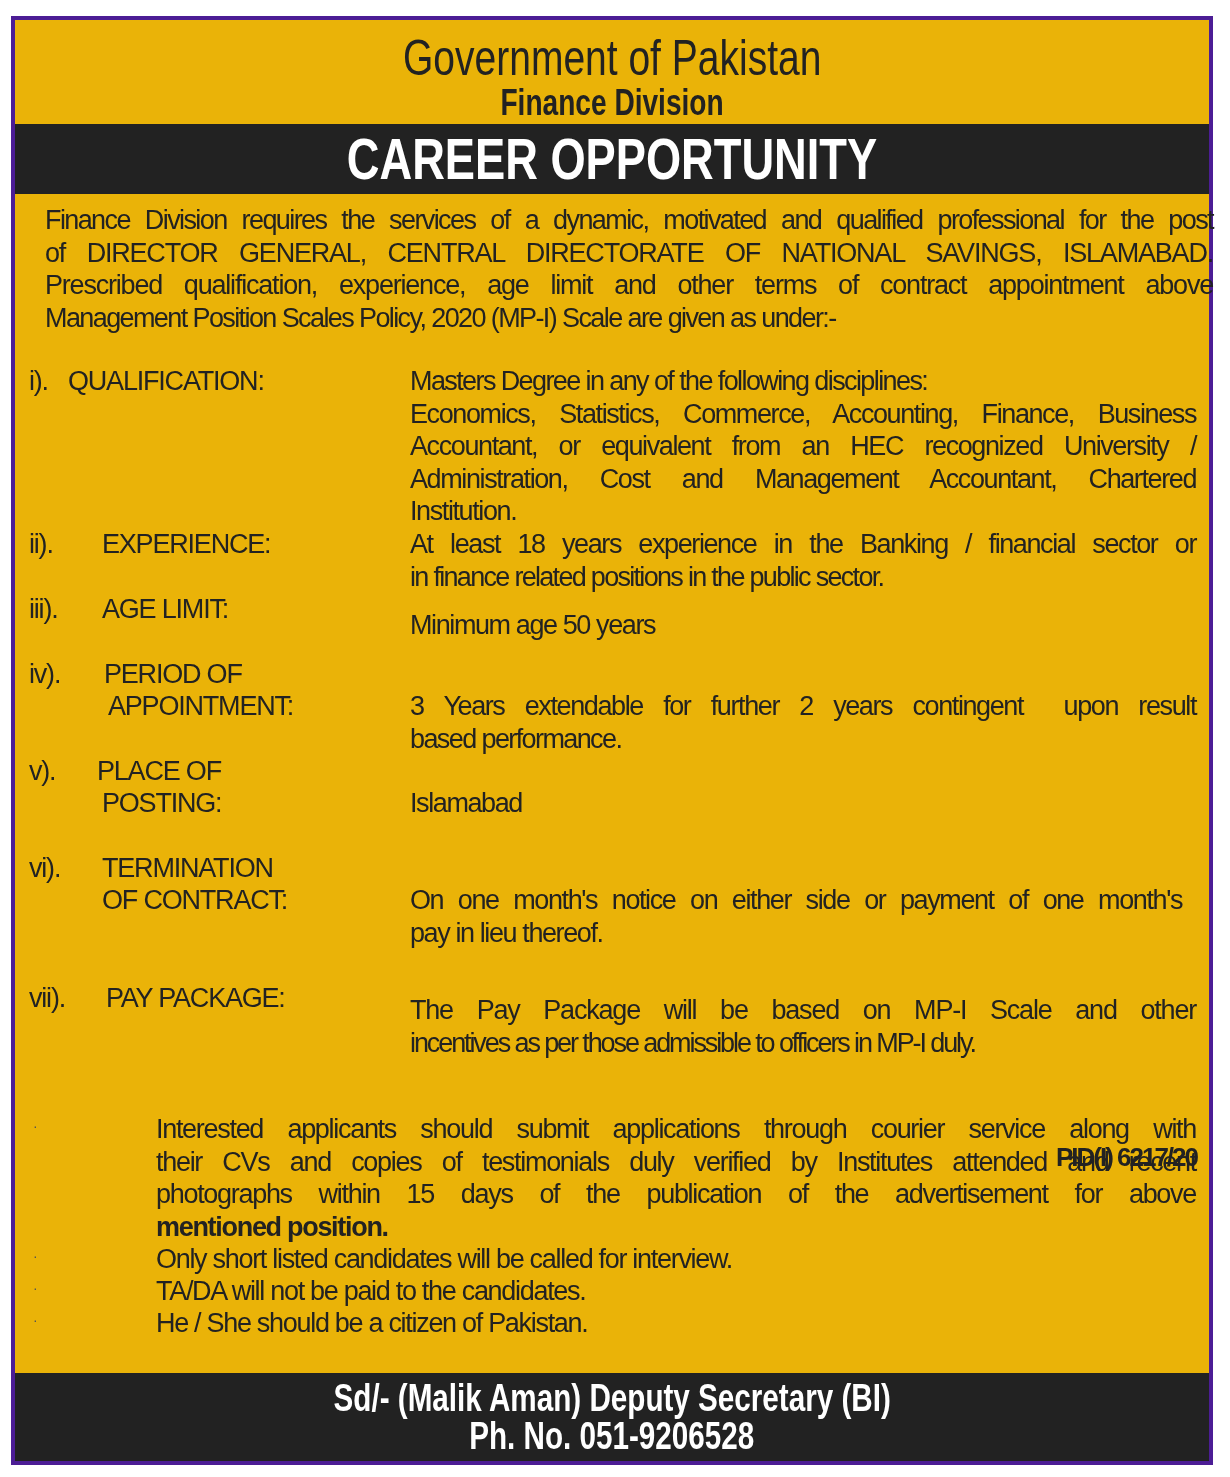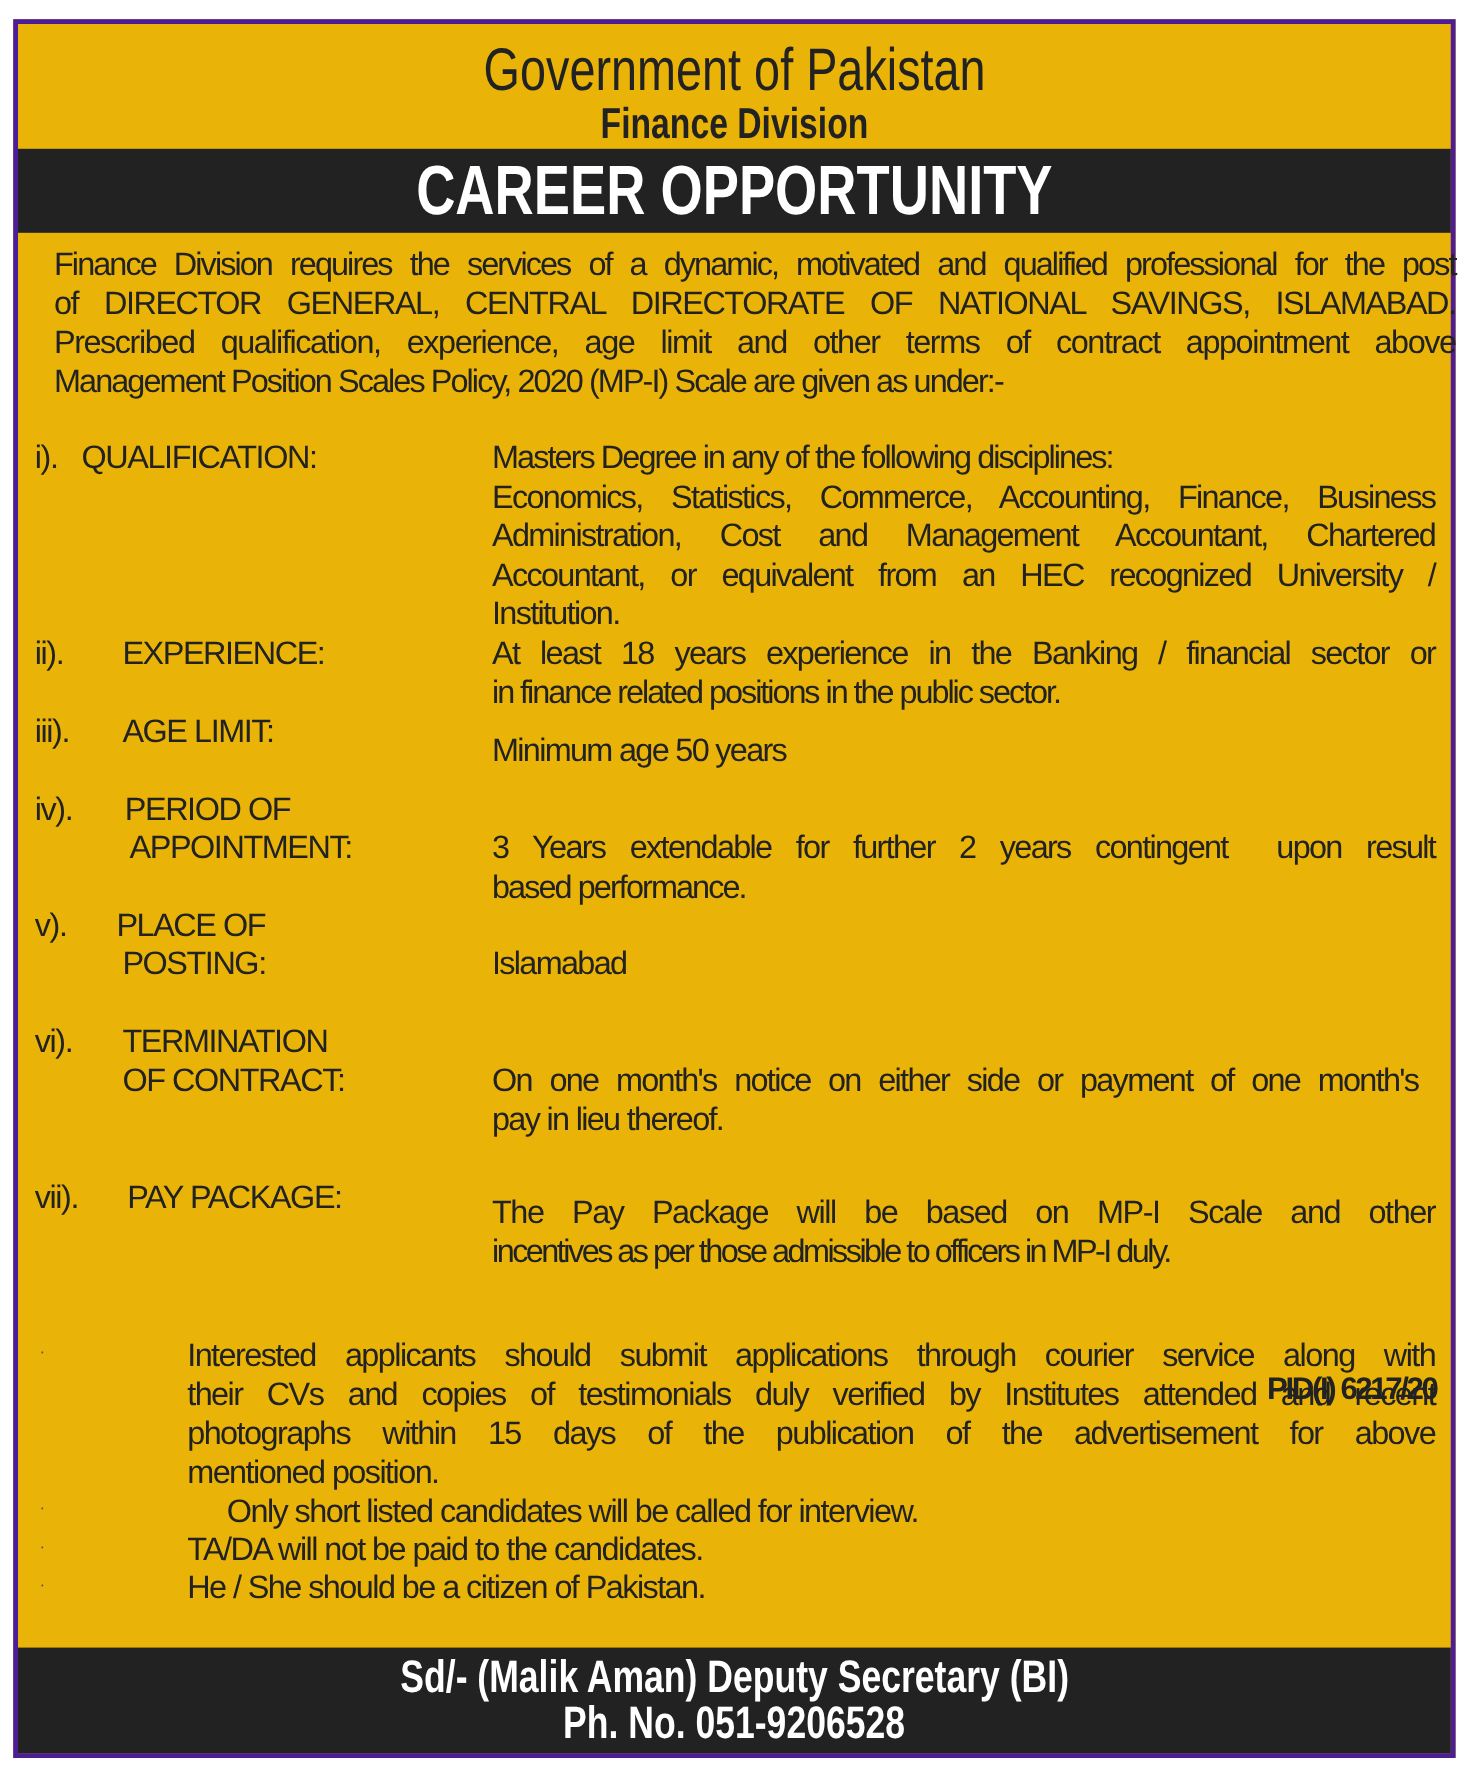--- a/index.html
+++ b/index.html
@@ -52,22 +52,22 @@
     <span class="line" style="letter-spacing:-1.2px;word-spacing:10px;">of DIRECTOR GENERAL, CENTRAL DIRECTORATE OF NATIONAL SAVINGS, ISLAMABAD.</span>
     <span class="line" style="letter-spacing:-1.2px;word-spacing:4px;">Prescribed qualification, experience, age limit and other terms of contract appointment above</span>
     <span class="line last" style="letter-spacing:-1.6px;">Management Position Scales Policy, 2020 (MP-I) Scale are given as under:-</span>
   </div>
 
   <div class="abs tx" style="left:14px;top:345px;letter-spacing:-1.2px;">i).</div>
   <div class="abs tx" style="left:53px;top:345px;letter-spacing:-1.2px;">QUALIFICATION:</div>
   <div class="body-col" style="top:345px;">
     <span class="ln left" style="letter-spacing:-1.6px;">Masters Degree in any of the following disciplines:</span>
     <span class="ln" style="letter-spacing:-1.4px;">Economics, Statistics, Commerce, Accounting, Finance, Business</span>
+    <span class="ln" style="letter-spacing:-1.4px;">Accountant, or equivalent from an HEC recognized University /</span>
     <span class="ln" style="letter-spacing:-1.4px;">Administration, Cost and Management Accountant, Chartered</span>
-    <span class="ln" style="letter-spacing:-1.4px;">Accountant, or equivalent from an HEC recognized University /</span>
     <span class="ln left" style="letter-spacing:-1.4px;">Institution.</span>
   </div>
 
   <div class="abs tx" style="left:14px;top:508px;letter-spacing:-1.2px;">ii).</div>
   <div class="abs tx" style="left:87px;top:508px;letter-spacing:-1.2px;">EXPERIENCE:</div>
   <div class="body-col" style="top:508px;">
     <span class="ln" style="letter-spacing:-1.4px;">At least 18 years experience in the Banking / financial sector or</span>
     <span class="ln left" style="letter-spacing:-1.7px;">in finance related positions in the public sector.</span>
   </div>
 
@@ -105,25 +105,25 @@
   <div class="body-col" style="top:974px;">
     <span class="ln" style="letter-spacing:-1.2px;">The Pay Package will be based on MP-I Scale and other</span>
     <span class="ln left" style="letter-spacing:-2.1px;">incentives as per those admissible to officers in MP-I duly.</span>
   </div>
 
   <div class="dot" style="top:1098px;">·</div>
   <div class="bul-col" style="top:1093px;">
     <span class="ln" style="letter-spacing:-1.3px;">Interested applicants should submit applications through courier service along with</span>
     <span class="ln" style="letter-spacing:-1.3px;">their CVs and copies of testimonials duly verified by Institutes attended and recent</span>
     <span class="ln" style="letter-spacing:-1.3px;">photographs within 15 days of the publication of the advertisement for above</span>
-    <span class="ln left" style="letter-spacing:-1.3px;">mentioned position.</span>
+    <span class="ln left" style="letter-spacing:-1.3px;font-weight:bold;">mentioned position.</span>
   </div>
 
   <div class="dot" style="top:1228px;">·</div>
-  <div class="bul-col" style="top:1223px;margin-left:33px;">
+  <div class="bul-col" style="top:1223px;">
     <span class="ln left" style="letter-spacing:-1.3px;">Only short listed candidates will be called for interview.</span>
   </div>
 
   <div class="dot" style="top:1260px;">·</div>
   <div class="bul-col" style="top:1255px;">
     <span class="ln left" style="letter-spacing:-1.3px;">TA/DA will not be paid to the candidates.</span>
   </div>
 
   <div class="dot" style="top:1292px;">·</div>
   <div class="bul-col" style="top:1287px;">

